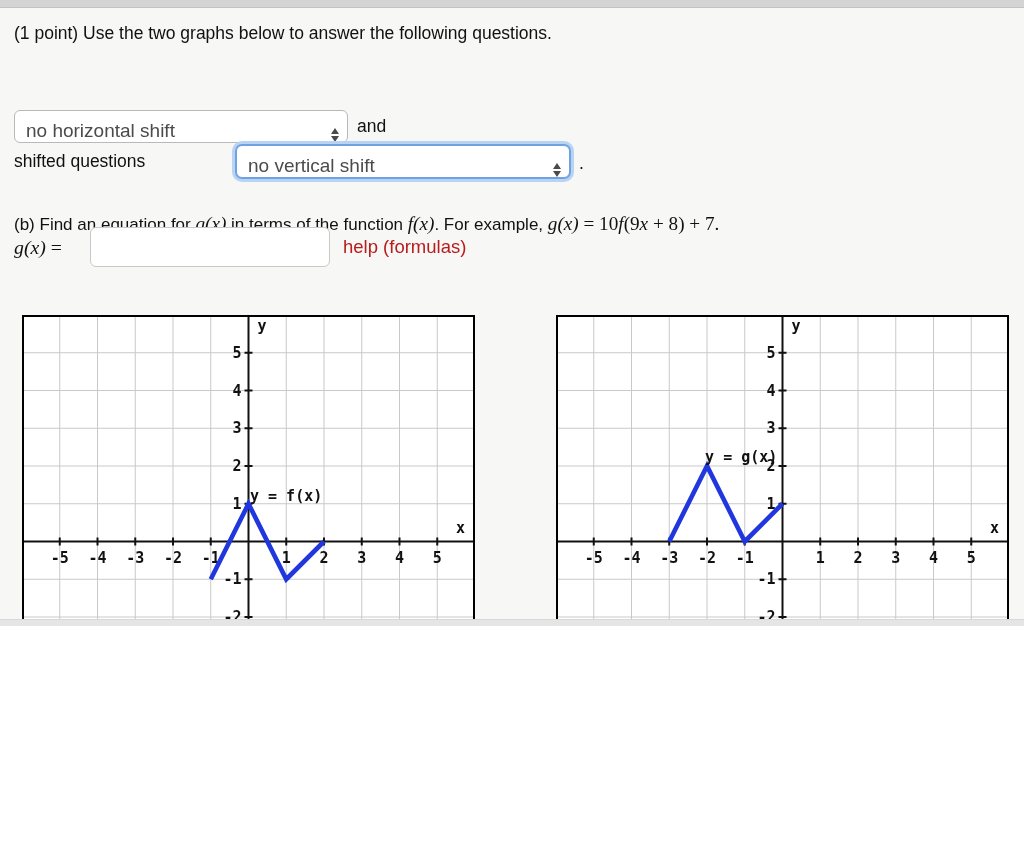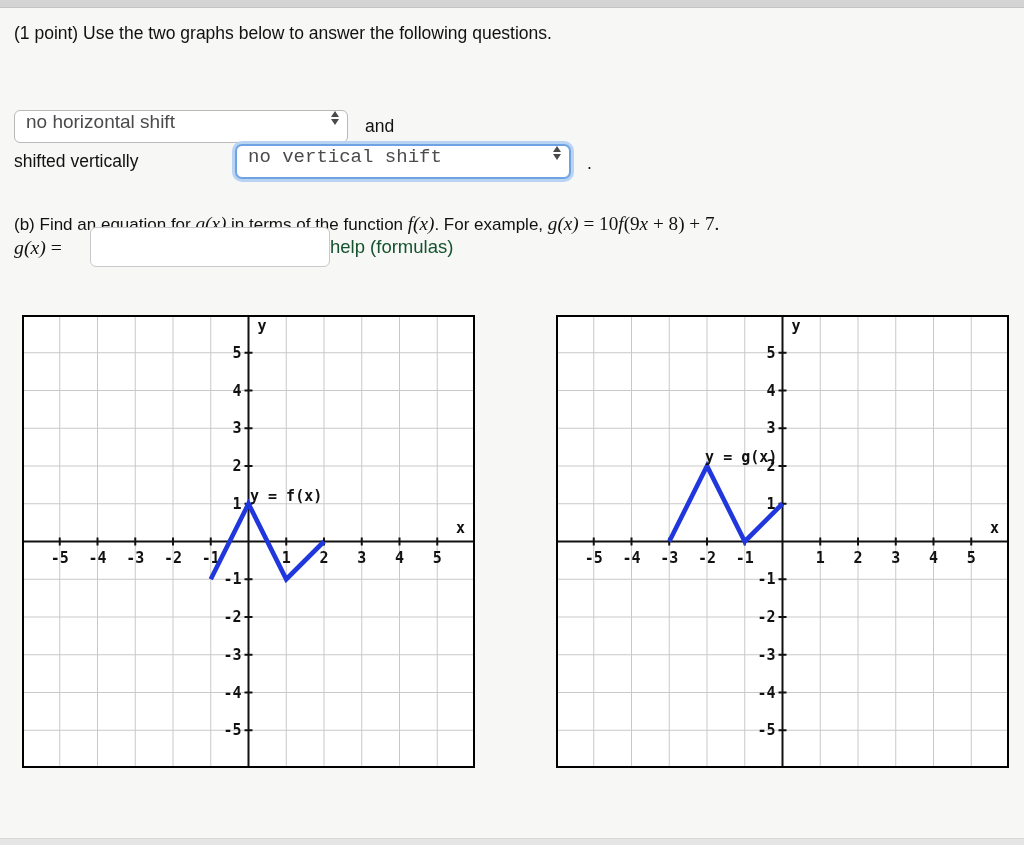--- a/index.html
+++ b/index.html
@@ -1,48 +1,48 @@
 <!DOCTYPE html>
 <html><head>
 <meta charset="utf-8">
 <style>
   html,body { margin:0; padding:0; }
   body { width:1024px; height:845px; font-family:"Liberation Sans",sans-serif; color:#111; }
-  .page { position:relative; width:1024px; height:845px; background:#f7f7f6; overflow:hidden; }
+  .page { position:relative; width:1024px; height:626px; background:#f7f7f6; overflow:hidden; }
   .topbar { position:absolute; top:0; left:0; right:0; height:7px; background:#d4d4d4; border-bottom:1px solid #c3c3c3; }
   .bottombar { position:absolute; bottom:0; left:0; right:0; height:6px; background:#e5e5e5; border-top:1px solid #d8d8d8; }
 
   .header { position:absolute; top:23px; left:14px; font-size:17.5px; }
 
   .m1 { font-family:"Liberation Serif",serif; font-style:italic; font-size:1.13em; }
   .m2 { font-family:"Liberation Serif",serif; font-size:1.13em; }
 
   .part-a-intro { position:absolute; top:84px; left:14px; font-size:17.5px; }
 
   .shift-row { position:absolute; left:14px; height:34px; display:flex; align-items:center; }
   .row-1 { top:109px; }
   .row-2 { top:144px; }
   .shift-label { width:222px; font-size:17.5px; }
   .select { width:334px; height:33px; box-sizing:border-box; background:#fff;
-            border:1px solid #b9b9b9; border-radius:6px; display:flex; align-items:flex-start;
+            border:1px solid #b9b9b9; border-radius:6px; display:flex; align-items:flex-end;
             padding:0 8px 0 11px; font-size:19px; color:#4b4b4b; cursor:default; }
-  .select-focused { border-color:#6fa2e3; box-shadow:0 0 0 1px #6fa2e3, 0 0 0 4px #b9d3f3;font-family:Liberation Mono, monospace; }
+  .select-focused { border-color:#6fa2e3; box-shadow:0 0 0 1px #6fa2e3, 0 0 0 4px #b9d3f3; }
   .spinner { margin-left:auto; display:flex; flex-direction:column; align-items:center; gap:2px; }
   .spinner i { display:block; width:0; height:0; border-left:4.5px solid transparent; border-right:4.5px solid transparent; }
   .spinner .up   { border-bottom:6px solid #4a4a4a; }
   .spinner .down { border-top:6px solid #4a4a4a; }
-  .suffix { margin-left:17px; font-size:17.5px; }
+  .suffix { margin-left:9px; font-size:17.5px; }
   .suffix-period { align-self:flex-end; margin-bottom:4px; }
 
   .part-b-intro { position:absolute; top:213px; left:14px; font-size:17px; }
   .gx-row { position:absolute; top:226px; left:14px; height:42px; display:flex; align-items:center; }
   .gx-label { font-size:17.5px; width:76px; }
   .gx-input { width:240px; height:40px; box-sizing:border-box; border:1px solid #c9c9c9; border-radius:6px;
               background:#fff; font-size:18px; padding:0 10px; font-family:"Liberation Sans",sans-serif; }
-  .help-link { font-size:18.5px; color:#14532d; text-decoration:none; cursor:pointer; }
+  .help-link { margin-left:13px; font-size:18.5px; color:#b91c1c; text-decoration:none; cursor:pointer; }
 
   .graph { position:absolute; top:315px; width:453px; height:453px; }
   .graph-left { left:22px; }
   .graph-right { left:556px; }
   .graph svg { display:block; }
   .tick { font-family:"DejaVu Sans Mono",monospace; font-weight:bold; font-size:15px; fill:#111; }
 
   .caption { position:absolute; top:802px; width:453px; text-align:center; font-size:17.5px; }
   .caption-left { left:22px; }
   .caption-right { left:556px; }
@@ -61,21 +61,21 @@
       <span class="select-value">no horizontal shift</span>
       <span class="spinner">
           <i class="up"></i>
           <i class="down"></i>
         </span>
     </div>
     <span class="suffix">and</span>
   </div>
 
   <div class="shift-row row-2">
-    <span class="shift-label">shifted vertically</span>
+    <span class="shift-label">shifted questions</span>
     <div class="select select-focused">
       <span class="select-value">no vertical shift</span>
       <span class="spinner">
           <i class="up"></i>
           <i class="down"></i>
         </span>
     </div>
     <span class="suffix suffix-period">.</span>
   </div>
 

